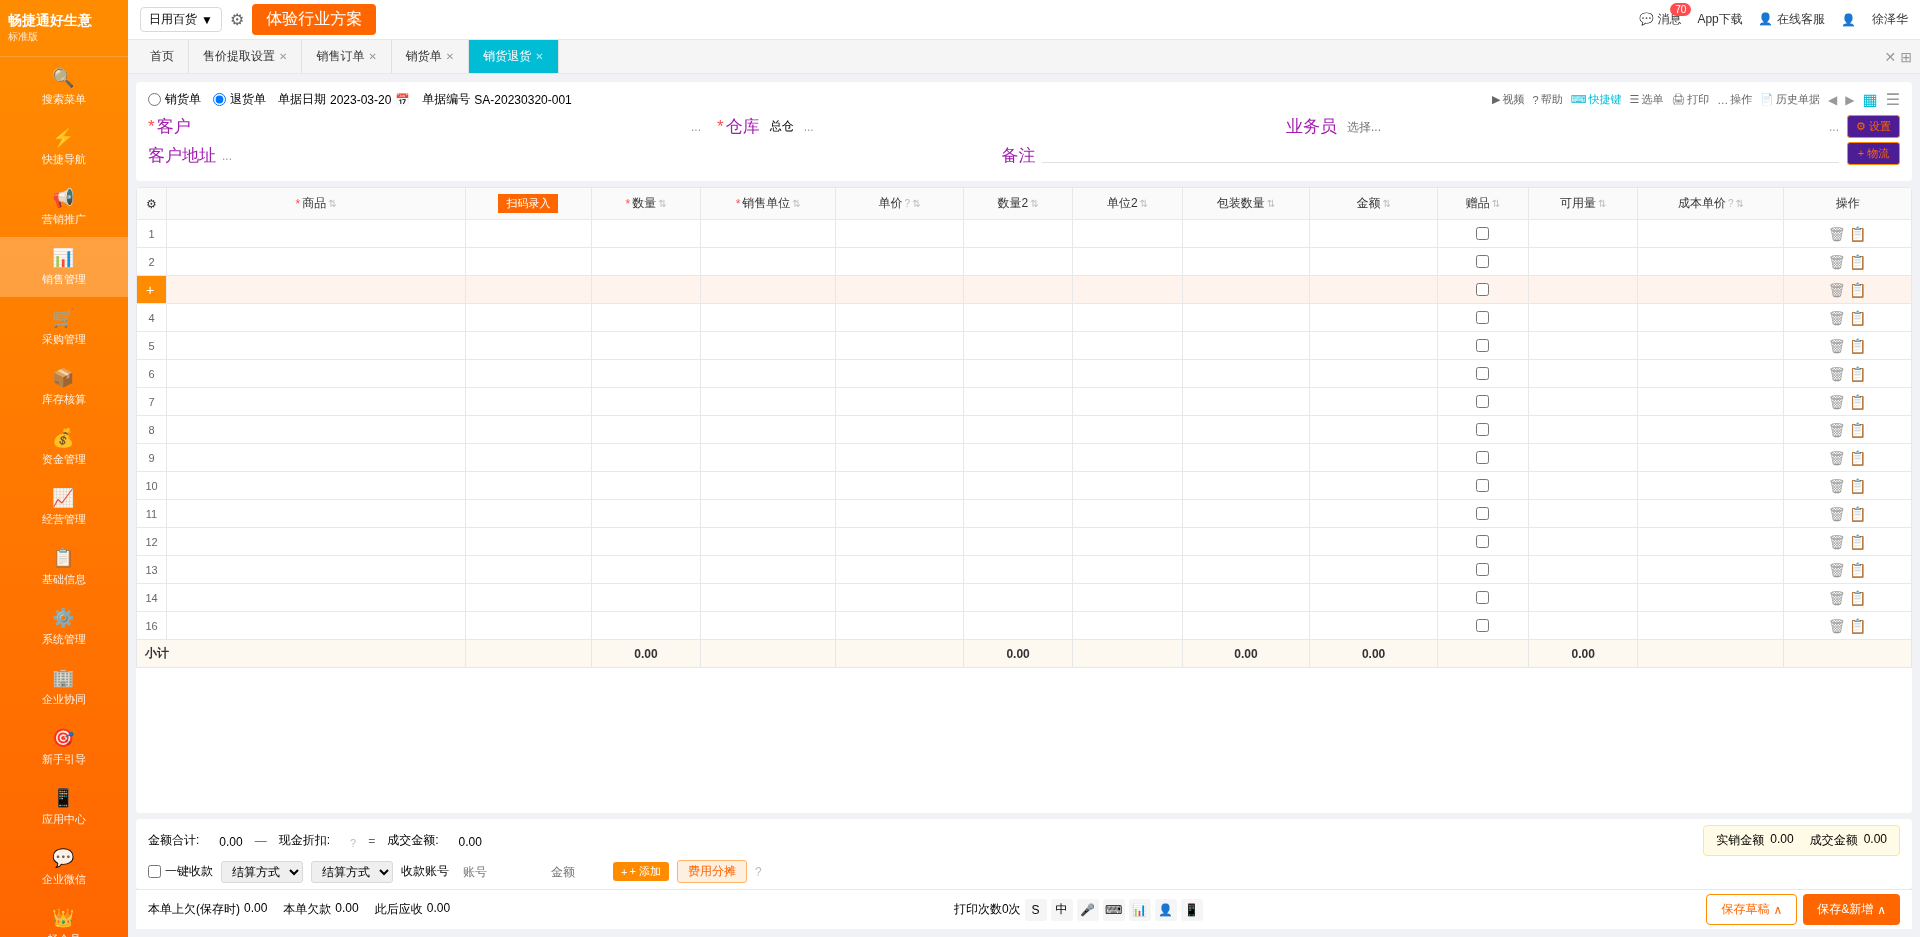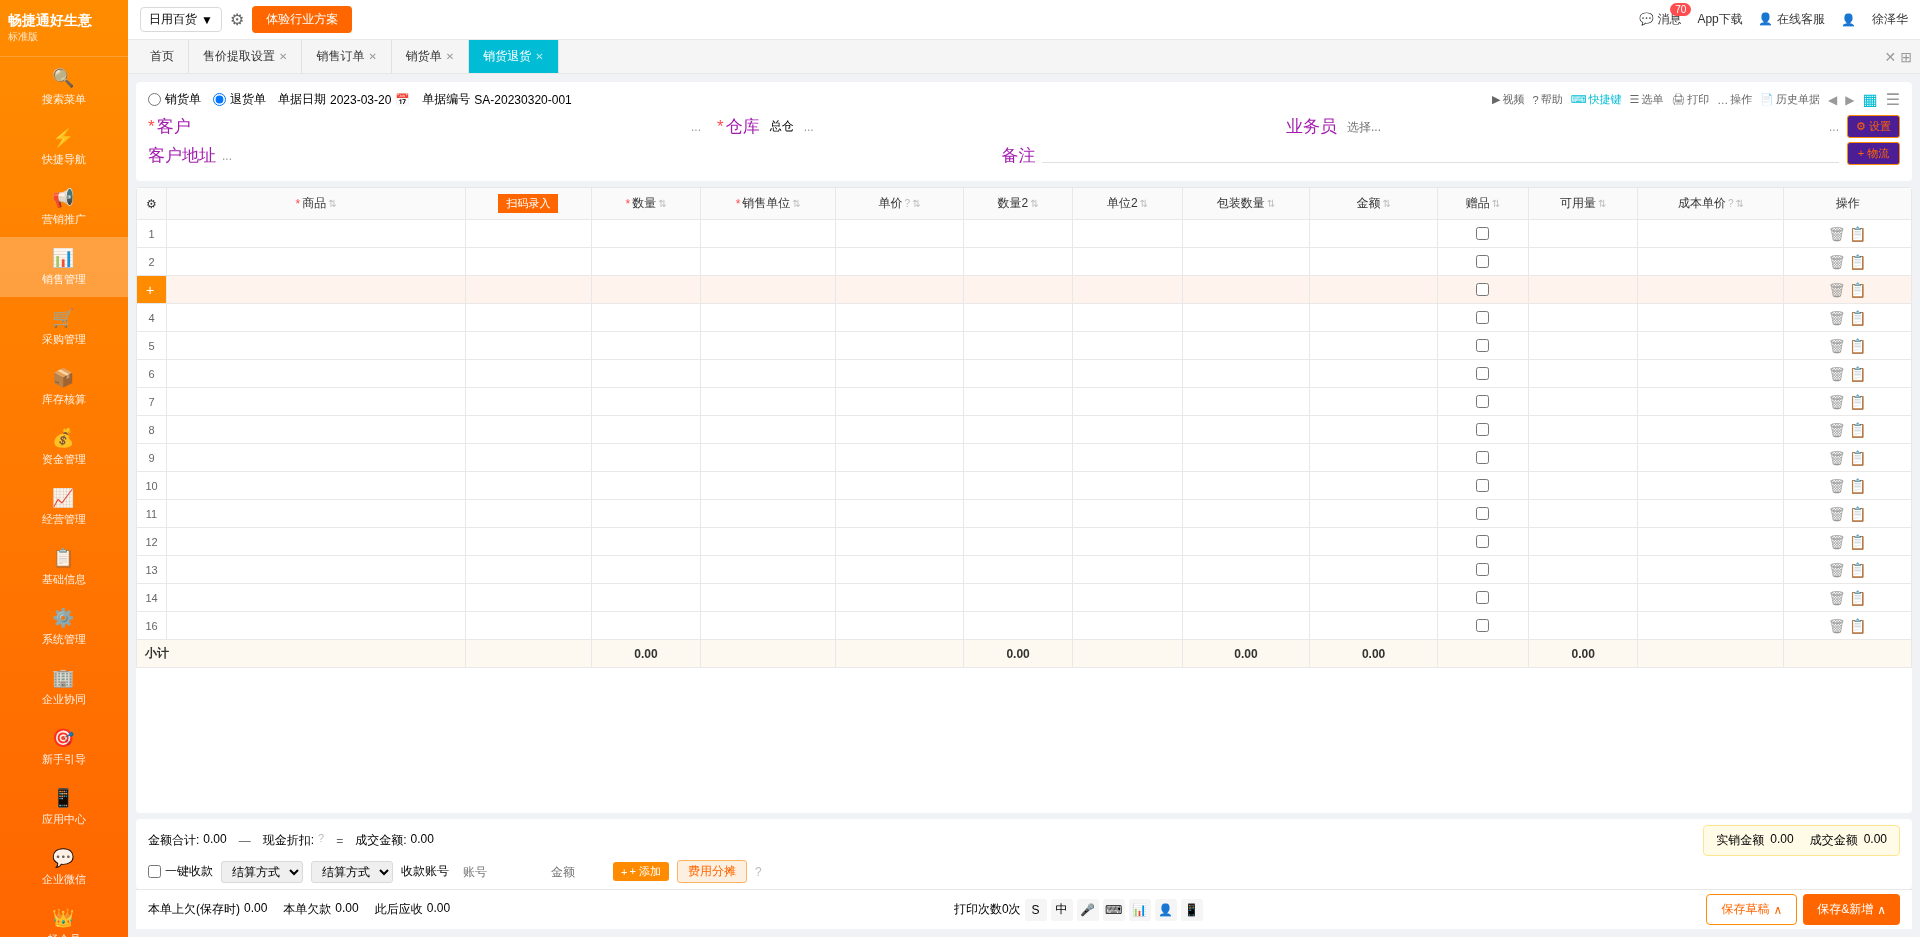--- a/index.html
+++ b/index.html
@@ -15,21 +15,21 @@
     .sidebar-item-icon { font-size: 18px; margin-bottom: 3px; }
 
     
     .main { flex: 1; display: flex; flex-direction: column; overflow: hidden; }
 
     
     .topbar { background: white; height: 40px; display: flex; align-items: center; justify-content: space-between; padding: 0 12px; border-bottom: 1px solid #e8e8e8; flex-shrink: 0; }
     .topbar-left { display: flex; align-items: center; gap: 8px; }
     .topbar-select { border: 1px solid #d9d9d9; border-radius: 4px; padding: 3px 8px; font-size: 12px; display: flex; align-items: center; gap: 4px; cursor: pointer; }
     .topbar-settings { color: #666; cursor: pointer; font-size: 16px; }
-    .topbar-btn { background: #ff6600; color: white; border: none; border-radius: 4px; padding: 5px 14px; font-size: 12px; cursor: pointer; }
+    .topbar-btn { background: #ff6600; color: white; border: none; border-radius: 4px; padding: 5px 14px; font-size: 16px; cursor: pointer; }
     .topbar-right { display: flex; align-items: center; gap: 16px; font-size: 12px; color: #333; }
     .topbar-badge { position: relative; display: inline-block; }
     .badge { background: #ff4d4f; color: white; border-radius: 8px; padding: 1px 5px; font-size: 10px; position: absolute; top: -8px; right: -10px; }
 
     
     .tabbar { background: #f5f5f5; display: flex; align-items: center; border-bottom: 1px solid #e8e8e8; flex-shrink: 0; padding: 0 8px; }
     .tab { padding: 8px 14px; font-size: 12px; cursor: pointer; border-right: 1px solid #e0e0e0; color: #333; white-space: nowrap; display: flex; align-items: center; gap: 4px; }
     .tab.active { background: #00bcd4; color: white; }
     .tab-close { font-size: 10px; color: rgba(255,255,255,0.7); cursor: pointer; }
     .tab-close-gray { font-size: 10px; color: #999; cursor: pointer; }
@@ -80,21 +80,21 @@
     .checkbox-cell { display: flex; align-items: center; justify-content: center; }
     .action-icons { display: flex; gap: 4px; justify-content: center; }
     .action-icon { color: #999; cursor: pointer; font-size: 14px; }
 
     
     .subtotal-row td { background: #fef9f0 !important; font-weight: bold; color: #333; }
 
     
     .bottom-panel { background: white; border-radius: 4px; padding: 6px 12px; margin-top: 6px; flex-shrink: 0; }
     .bottom-row { display: flex; align-items: center; gap: 12px; flex-wrap: wrap; }
-    .calc-item { display: flex; align-items: flex-start; gap: 4px; font-size: 12px; }
+    .calc-item { display: flex; align-items: flex-end; gap: 20px; font-size: 12px; }
     .minus-icon { color: #666; }
     .equal-icon { color: #666; }
     .help-icon { color: #bbb; font-size: 11px; cursor: pointer; }
 
     
     .payment-row { display: flex; align-items: center; gap: 8px; margin-top: 4px; flex-wrap: wrap; }
     .checkbox-label { display: flex; align-items: center; gap: 4px; font-size: 12px; }
     .select-sm { border: 1px solid #d9d9d9; border-radius: 3px; padding: 2px 6px; font-size: 12px; }
     .add-btn-sm { background: #ff8c00; color: white; border: none; border-radius: 3px; padding: 2px 8px; font-size: 11px; cursor: pointer; display: flex; align-items: center; gap: 2px; }
     .fee-btn { background: #fef0e0; border: 1px solid #ffb366; color: #ff6600; border-radius: 3px; padding: 2px 10px; font-size: 12px; cursor: pointer; }

